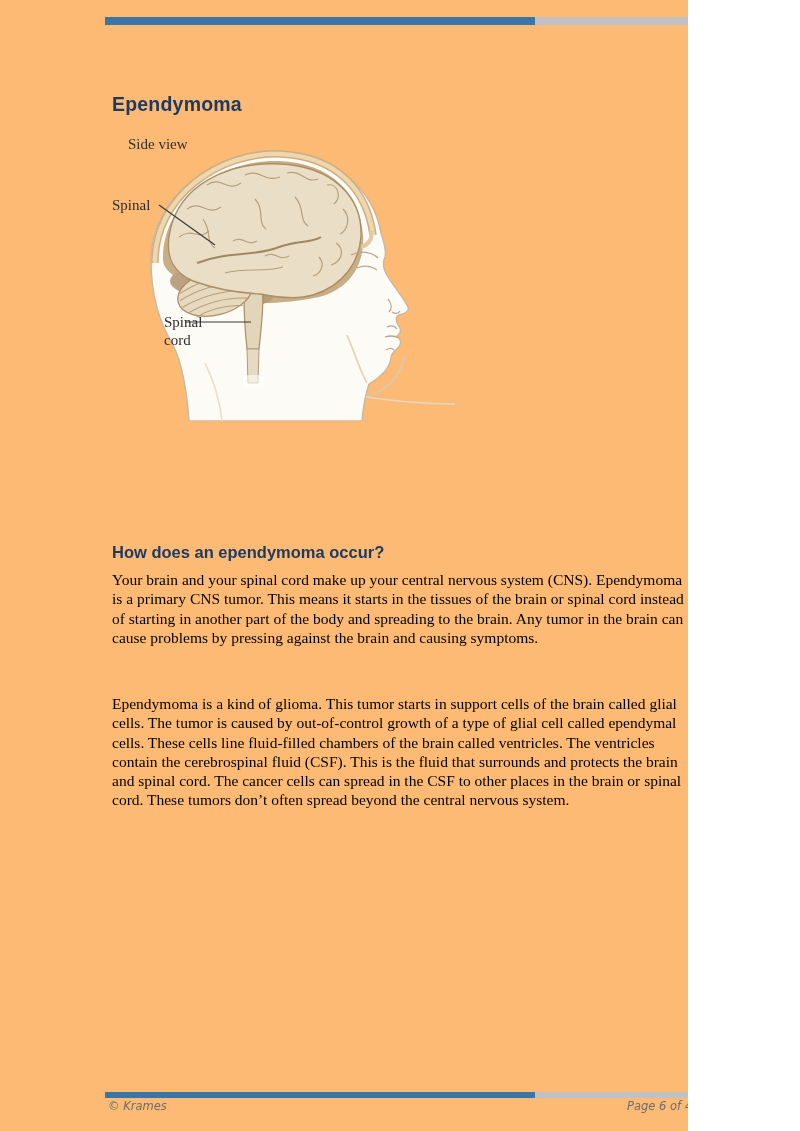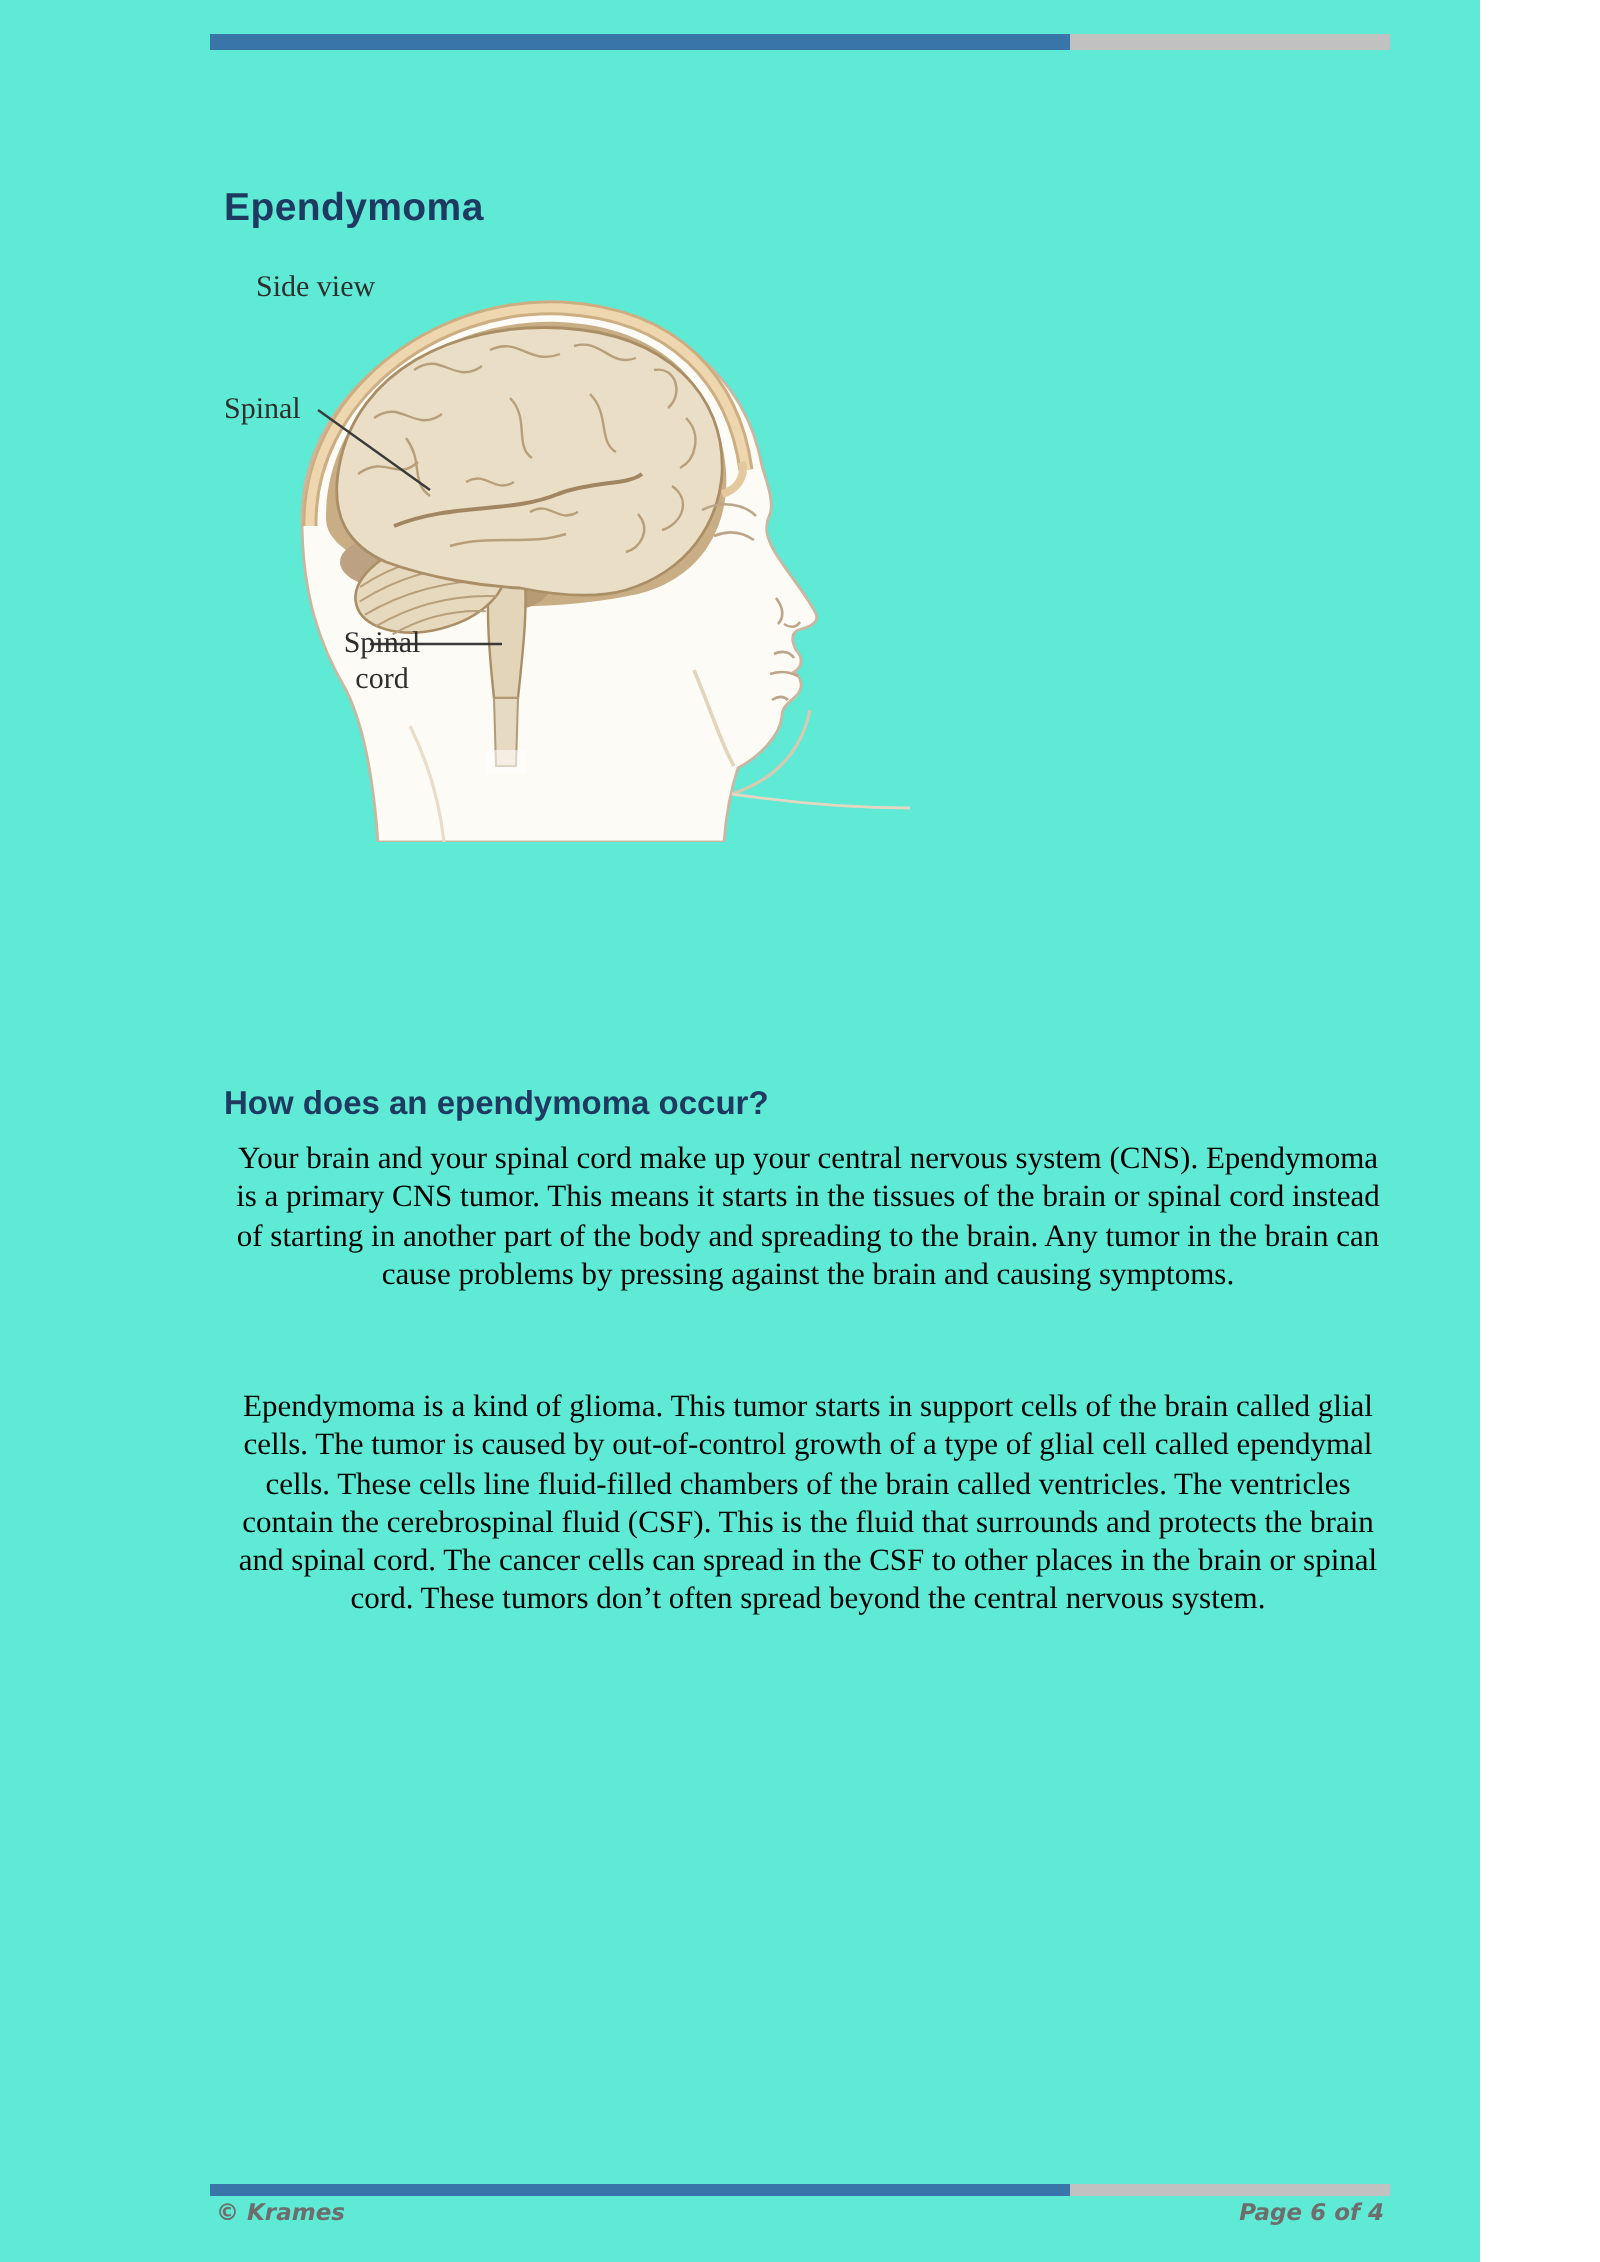--- a/index.html
+++ b/index.html
@@ -1,17 +1,17 @@
 <!DOCTYPE html>
 <html><head>
 <meta charset="utf-8">
 <style>
   html,body{margin:0;padding:0;background:#ffffff;}
-  .page{position:relative;width:740px;height:1131px;background:#5eead4;overflow:hidden;
-        font-family:"Liberation Serif", serif;text-align:center;}
+  .page{position:relative;width:688px;height:1131px;background:#fdba74;overflow:hidden;
+        font-family:"Liberation Serif", serif;}
   
   .rule{position:absolute;left:105px;width:590px;display:flex;}
   .rule-top{top:17px;height:8px;}
   .rule-bottom{top:1092px;height:6px;}
   .rule .blue{width:72.9%;height:100%;background:#3a75a9;}
   .rule .gray{flex:1;height:100%;background:#c1c1c1;}
   
   .doc-title{position:absolute;left:112px;top:93px;margin:0;
              font-family:"Liberation Sans", sans-serif;font-size:19.5px;font-weight:bold;
              color:#1f3a60;letter-spacing:.2px;}
@@ -30,21 +30,21 @@
   .figure svg{position:absolute;left:0;top:0;}
   .fig-label{position:absolute;font-family:Liberation Serif, serif;
              font-size:15px;line-height:18px;color:#2e2e2e;}
   .fig-caption{left:23px;top:4px;}
   .fig-brain{left:7px;top:65px;}
   .fig-spinal{left:24px;top:182px;width:54px;margin-left:35px;}
   
   .footer-row{position:absolute;left:105px;top:1099px;width:590px;display:flex;
               justify-content:space-between;
               font-family:"DejaVu Sans", sans-serif;font-style:italic;
-              font-size:11.5px;color:#6d6d6d;font-weight:bold;}
+              font-size:11.5px;color:#6d6d6d;}
   .footer-row span{padding:0 3px;}
 </style>
 </head>
 <body>
 
 <div class="page">
 
   <div class="rule rule-top">
     <div class="blue"></div>
     <div class="gray"></div>

